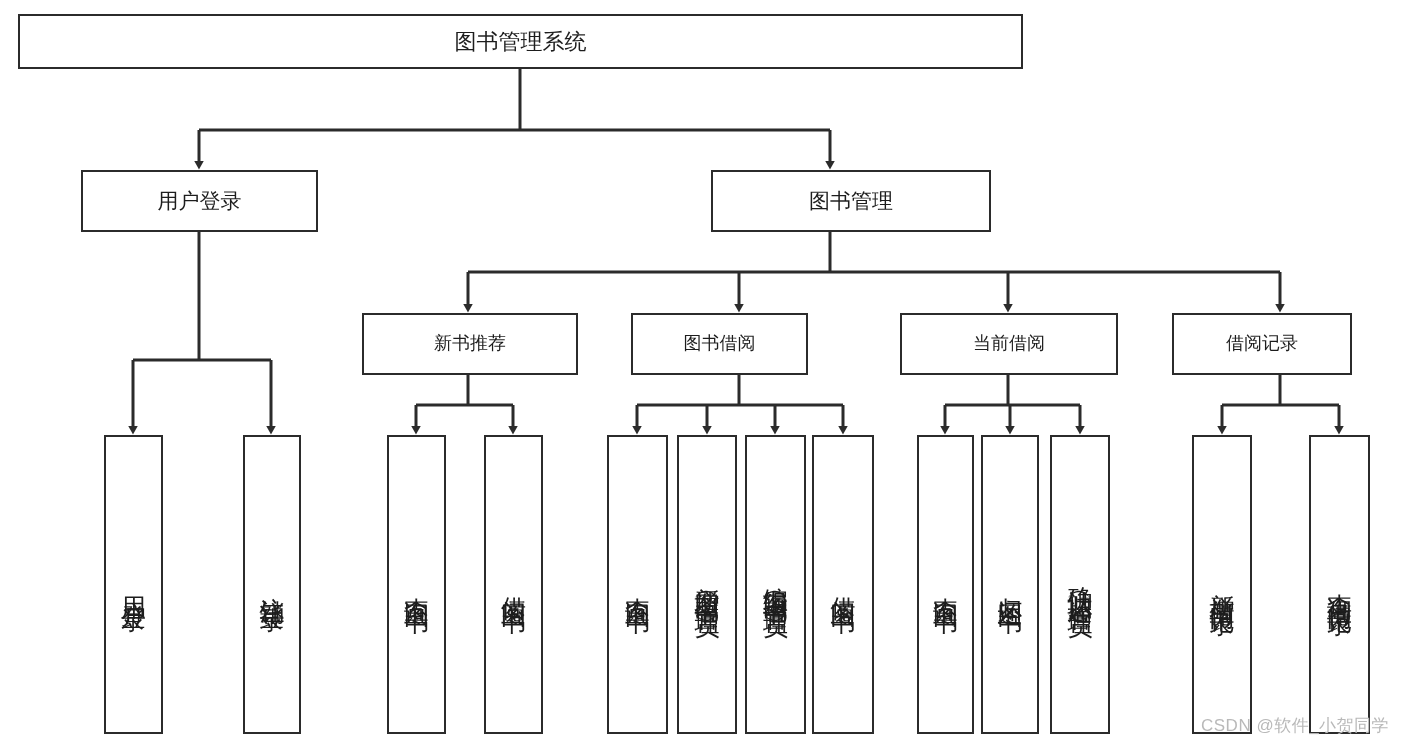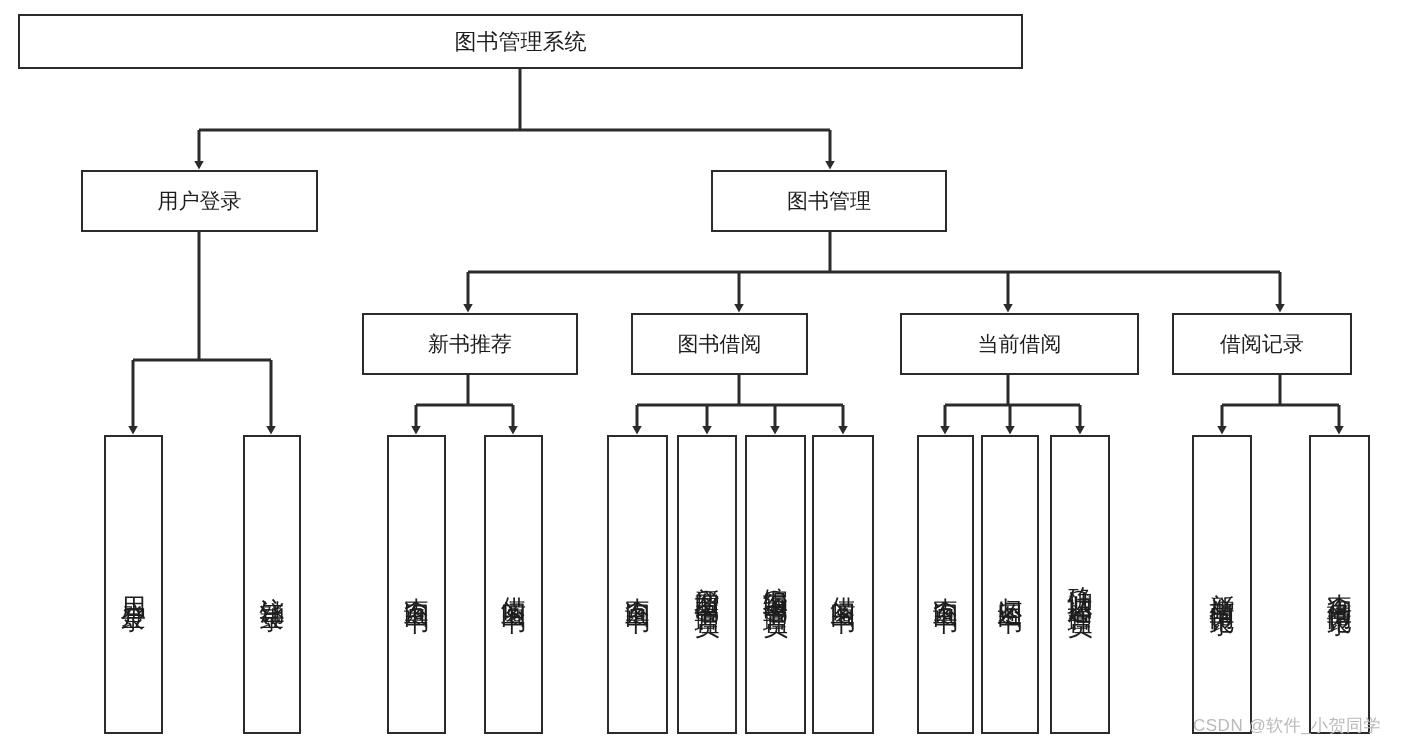--- a/index.html
+++ b/index.html
@@ -53,32 +53,32 @@
     font-size: 22px;
   }
   
   .node.lvl2 {
     height: 62px;
   }
   .node.lvl2 .node-label {
     font-size: 21px;
   }
   #node-user-login  { left: 81px;  top: 170px; width: 237px; }
-  #node-book-manage { left: 711px; top: 170px; width: 236px; }
+  #node-book-manage { left: 711px; top: 170px; width: 280px; }
   
   .node.lvl3 {
     top: 313px;
     height: 62px;
   }
   .node.lvl3 .node-label {
-    font-size: 21px;
+    font-size: 18px;
   }
   #node-new-book-rec { left: 362px;  width: 216px; }
   #node-book-borrow  { left: 631px;  width: 177px; }
-  #node-current-borrow { left: 900px; width: 239px; }
+  #node-current-borrow { left: 900px; width: 218px; }
   #node-borrow-record  { left: 1172px; width: 180px; }
   
   .node.leaf {
     top: 435px;
     height: 299px;
     align-items: center;
     justify-content: center;
   }
   .node.leaf .node-label {
     writing-mode: vertical-rl;
@@ -89,20 +89,21 @@
     white-space: nowrap;
   }
   .watermark {
     position: absolute;
     left: 1193px;
     top: 714px;
     font-size: 17px;
     color: #b9b9b9;
     white-space: nowrap;
     letter-spacing: 0.5px;
+    padding-left: 8px;
   }
 </style>
 </head>
 <body>
 
 <div id="diagram-root">
 
   <svg id="connector-layer" viewBox="0 0 1405 747" width="1405" height="747" xmlns="http://www.w3.org/2000/svg">
     <defs>
       <marker id="arrow-head" markerWidth="11" markerHeight="11" refX="1.5" refY="5" orient="auto" markerUnits="userSpaceOnUse">

